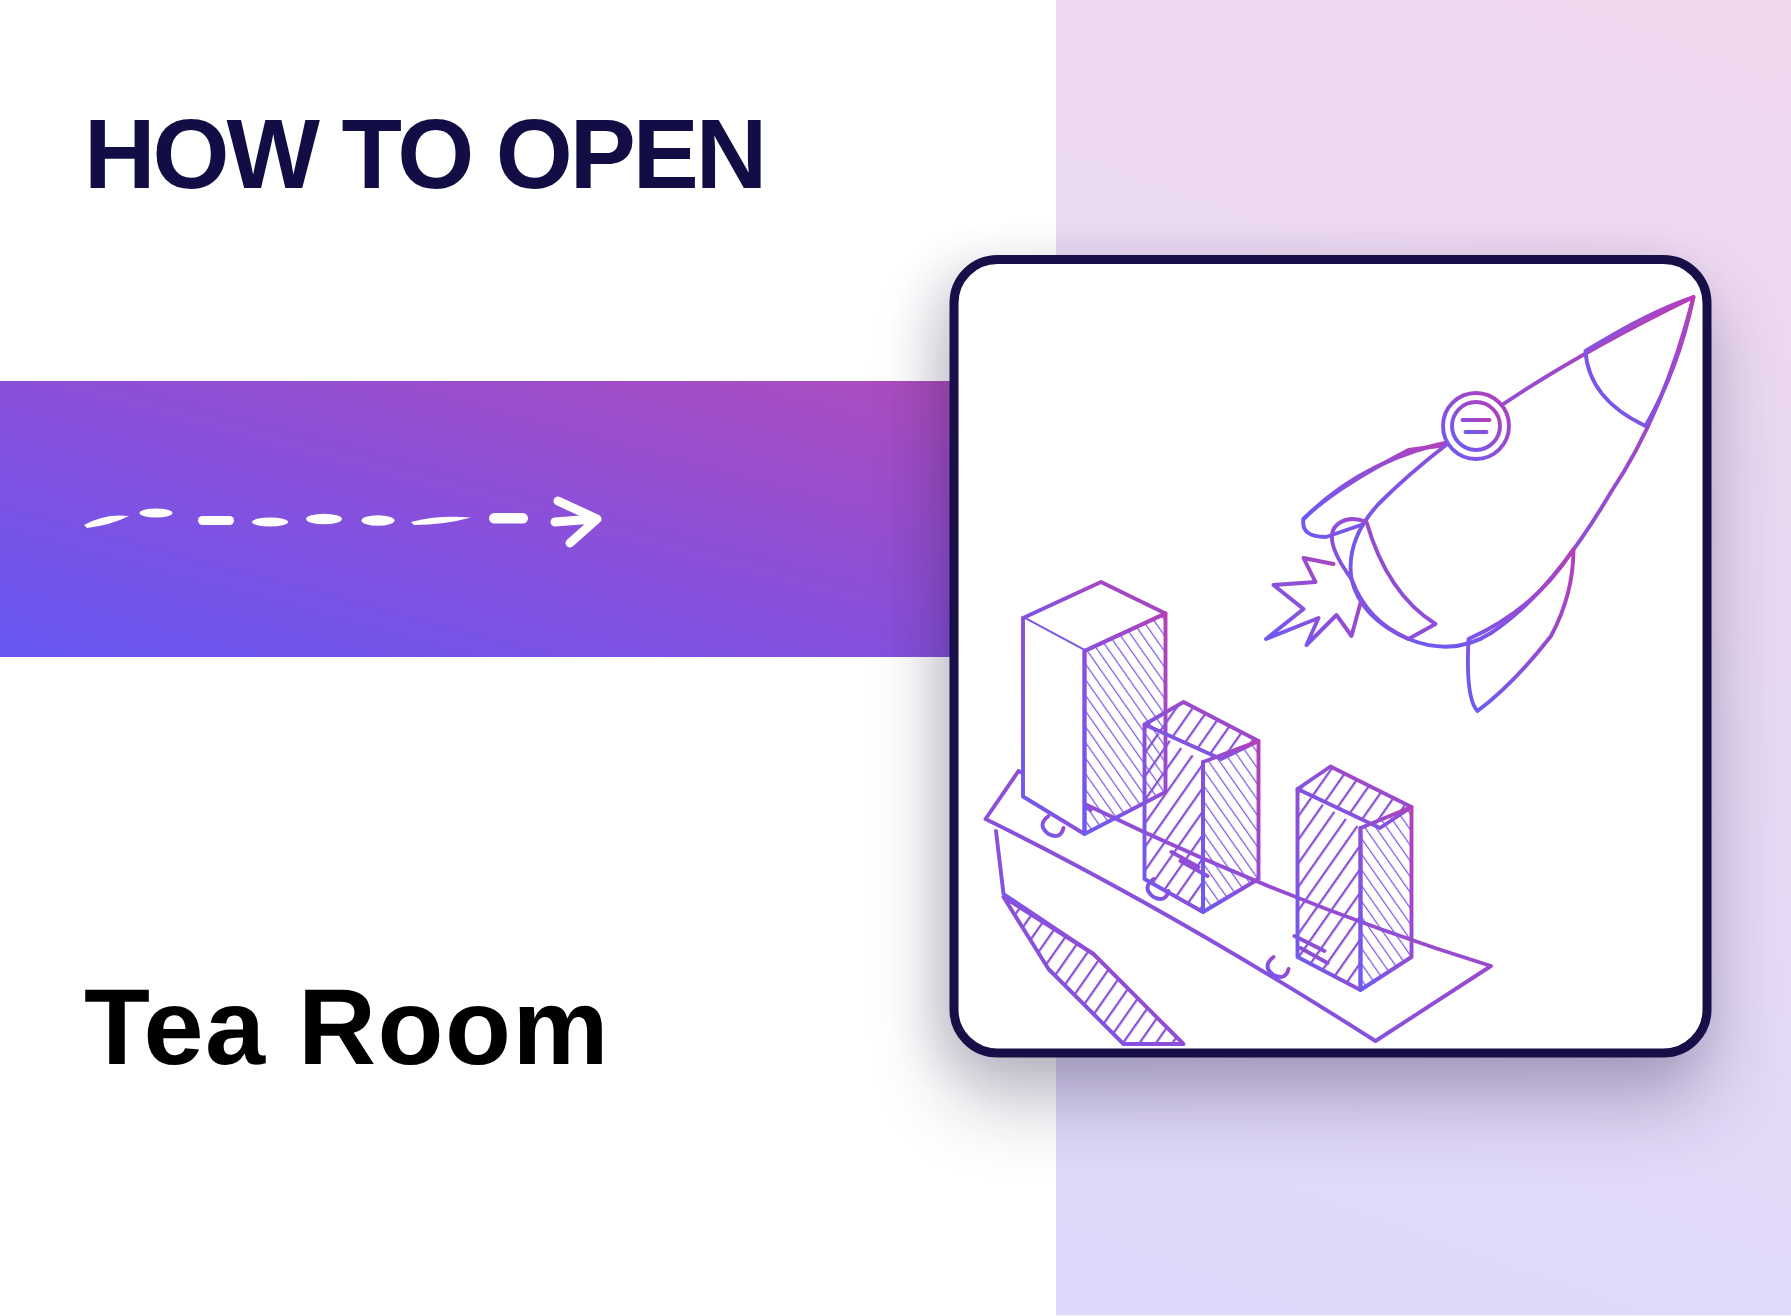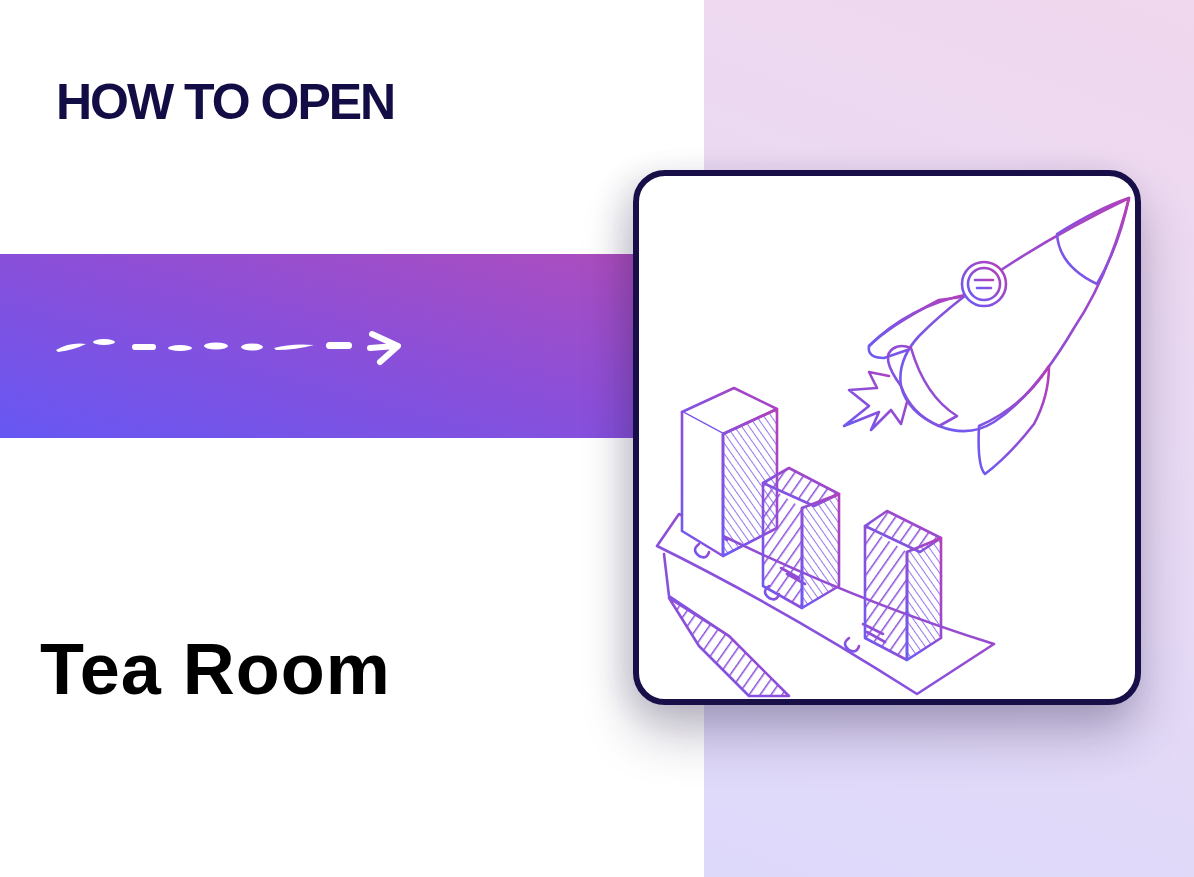--- a/index.html
+++ b/index.html
@@ -7,32 +7,32 @@
     width:1194px; height:877px; position:relative; overflow:hidden;
     background:#ffffff;
     font-family:"Liberation Sans", "DejaVu Sans", sans-serif;
   }
   .right-panel {
     position:absolute; left:704px; top:0; width:490px; height:877px;
     background: linear-gradient(200deg, #f0d8ee 0%, #e9daf4 45%, #ddd9fb 100%);
   }
   .headline {
     position:absolute; left:56px; top:62px; margin:0;
-    font-size:50px; font-weight:700; letter-spacing:-2px;
+    font-size:66px; font-weight:700; letter-spacing:-2px;
     color:#130d45; line-height:80px; white-space:nowrap;
   }
   .band {
     position:absolute; left:0; top:254px; width:640px; height:184px;
     background: linear-gradient(195deg, #ad4dbd 0%, #8c4fd8 45%, #6657f3 100%);
   }
   .arrow {
     position:absolute; left:52px; top:328px; width:360px; height:40px;
   }
   .subtitle {
-    position:absolute; left:40px; top:624px; margin:0;
+    position:absolute; left:40px; top:624px; margin:16px;
     font-size:72px; font-weight:700; letter-spacing:1px;
     color:#000000; line-height:90px; white-space:nowrap;
   }
   .card {
     position:absolute; left:633px; top:170px; width:496px; height:523px;
     background:#ffffff; border:6px solid #180f48; border-radius:32px;
     box-shadow: 0 30px 50px rgba(40,30,70,0.28), -12px 6px 30px rgba(40,30,70,0.12);
     overflow:hidden;
   }
   .card svg { position:absolute; left:0; top:0; }

